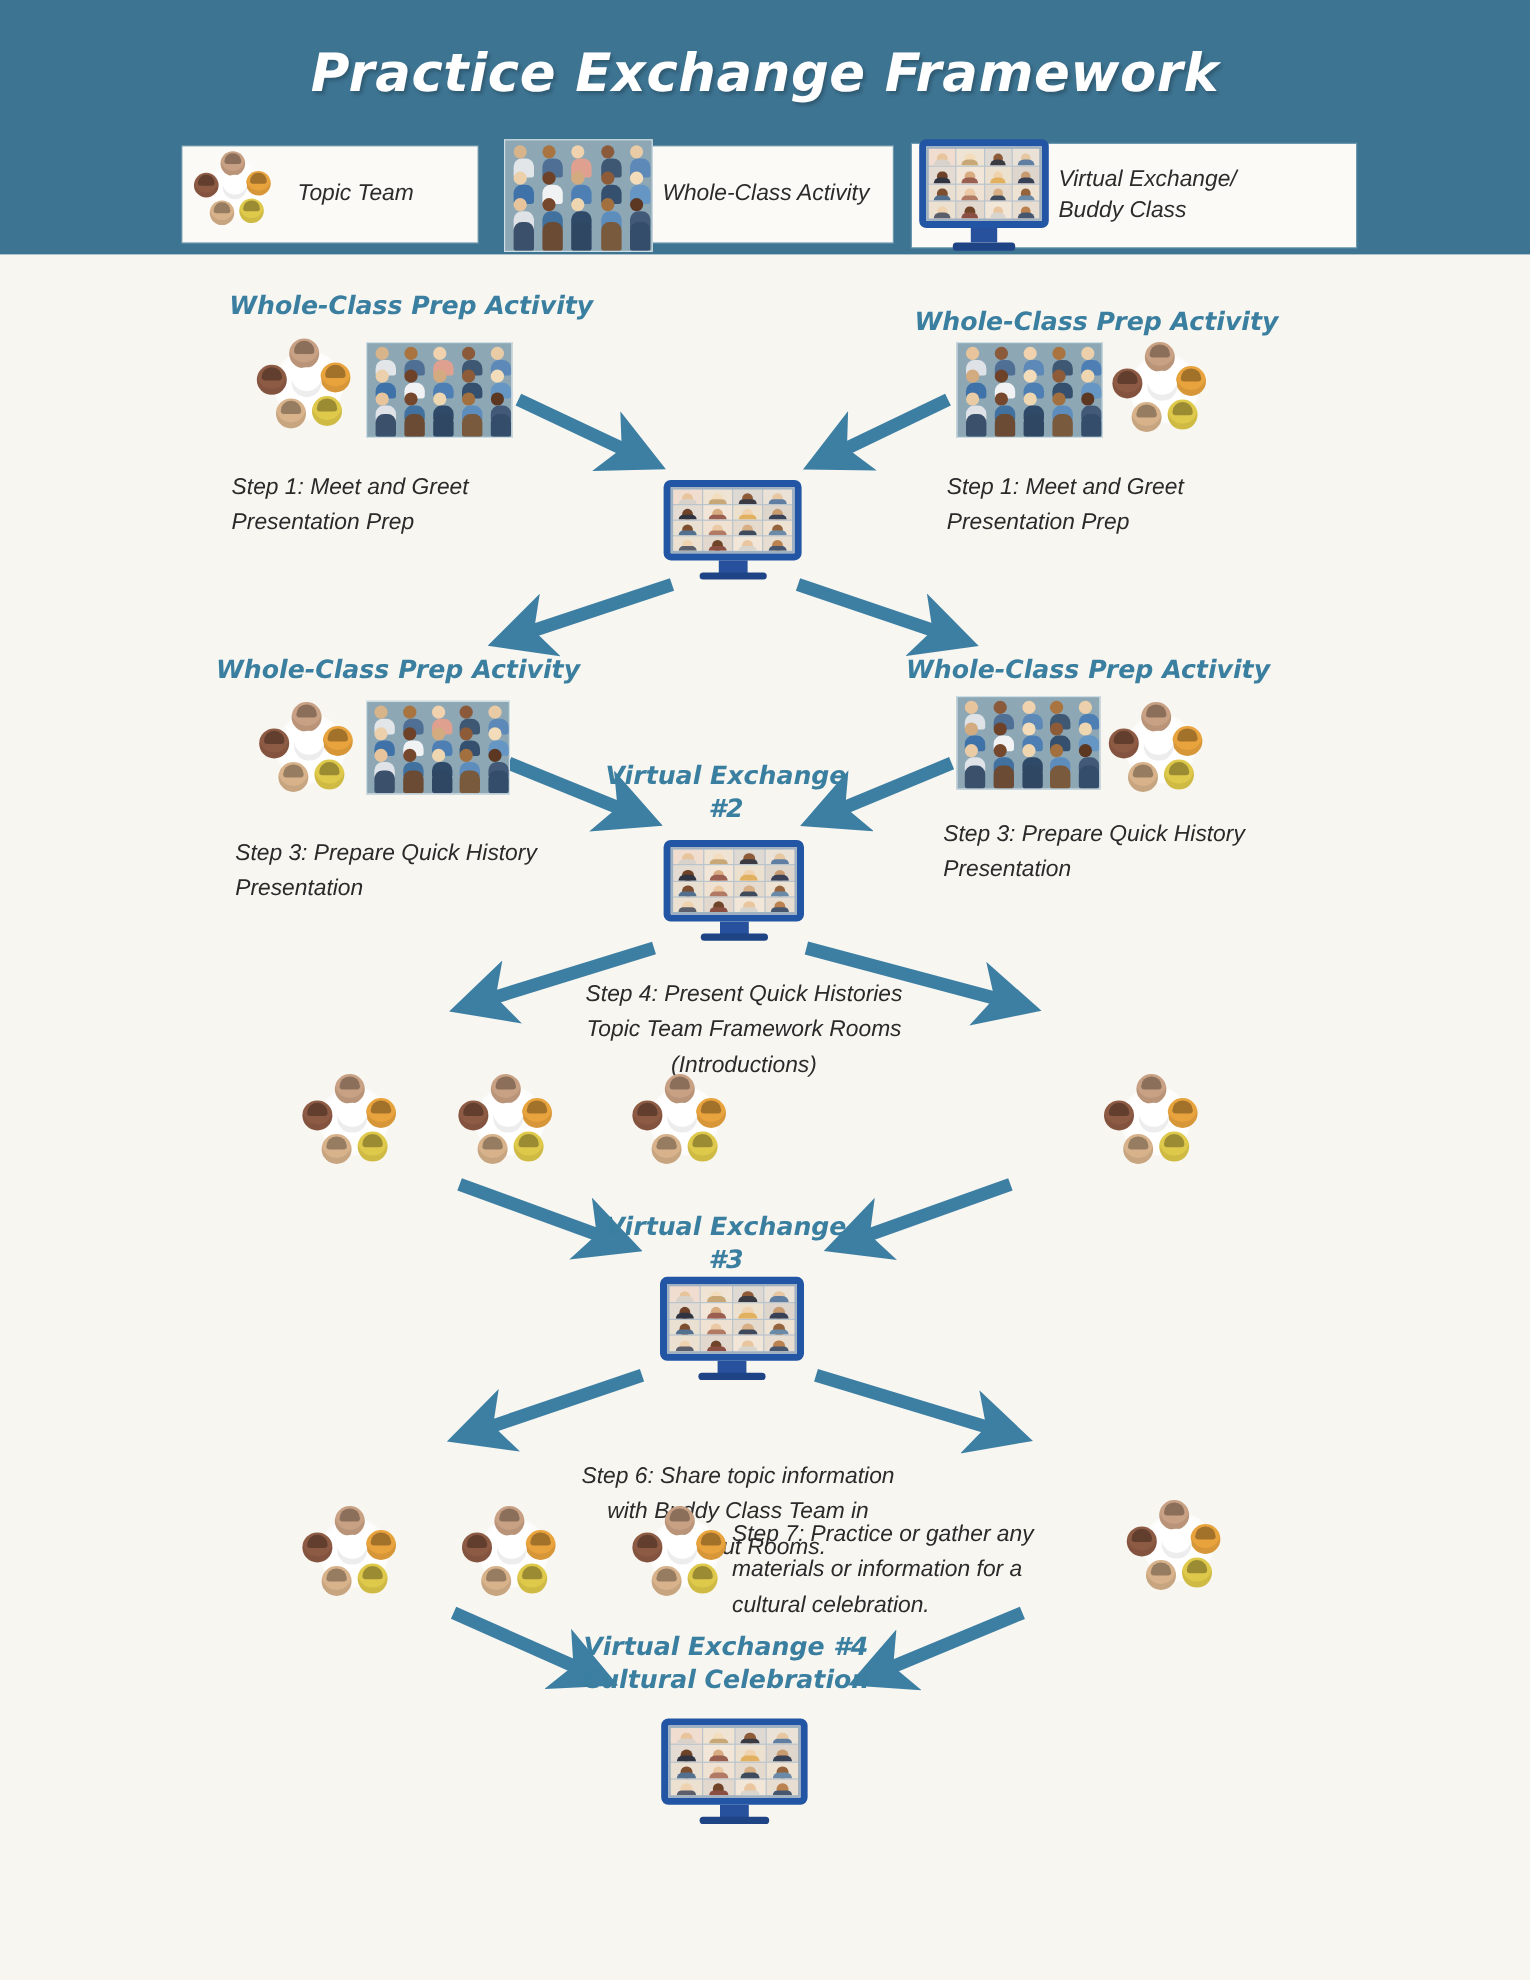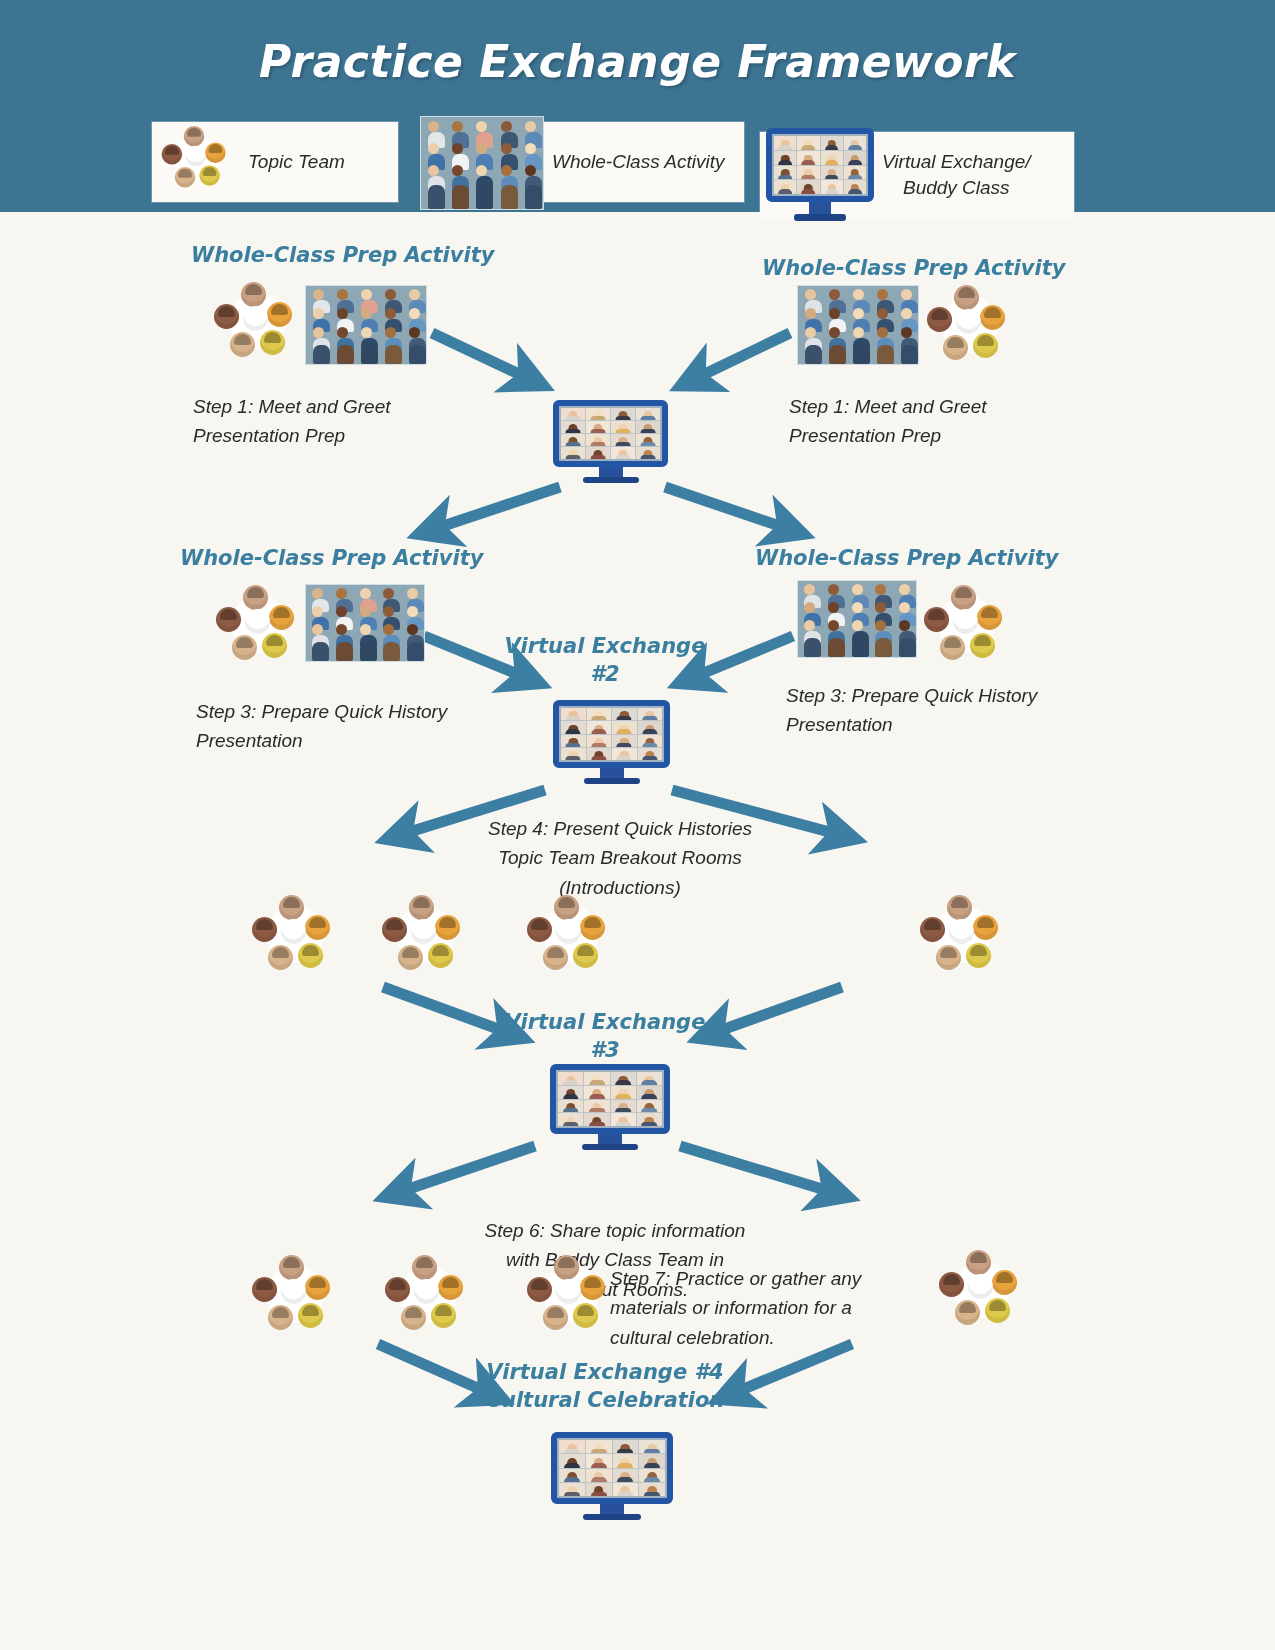--- a/index.html
+++ b/index.html
@@ -53,21 +53,21 @@
     font-style: italic;
     font-size: 19px;
     color: #2b2b2b;
     line-height: 1.35;
     white-space: pre-line;
   }
   #legend-topic-team { left: 152px; top: 122px; width: 246px; height: 80px; }
   #legend-topic-team .legend-label { margin-left: 96px; }
   #legend-whole-class { left: 424px; top: 122px; width: 320px; height: 80px; }
   #legend-whole-class .legend-label { margin-left: 128px; }
-  #legend-virtual-exchange { left: 760px; top: 132px; width: 314px; height: 86px; text-align: center; }
+  #legend-virtual-exchange { left: 760px; top: 120px; width: 370px; height: 86px; }
   #legend-virtual-exchange .legend-label { margin-left: 122px; }
 
   
   .topic-team {
     position: absolute;
     width: 90px;
     height: 76px;
   }
   .topic-team .ring {
     position: absolute;
@@ -997,21 +997,21 @@
       <div class="head tt-h3"></div>
     <div class="head tt-h4"></div>
       <div class="head tt-h5"></div>
       <div class="head tt-h6"></div>
   </div>
 
   <div class="step-text" style="left:786px; top:681px; width:350px;">Step 3: Prepare Quick History
 Presentation</div>
 
   <div class="step-text center" style="left:430px; top:814px; width:380px;">Step 4: Present Quick Histories
-Topic Team Breakout Rooms
+Topic Team Framework Rooms
 (Introductions)</div>
 
   <div class="topic-team" style="left:250px; top:895px;">
     <div class="ring"></div>
     <div class="head tt-h1"></div>
       <div class="head tt-h2"></div>
       <div class="head tt-h3"></div>
     <div class="head tt-h4"></div>
       <div class="head tt-h5"></div>
       <div class="head tt-h6"></div>

